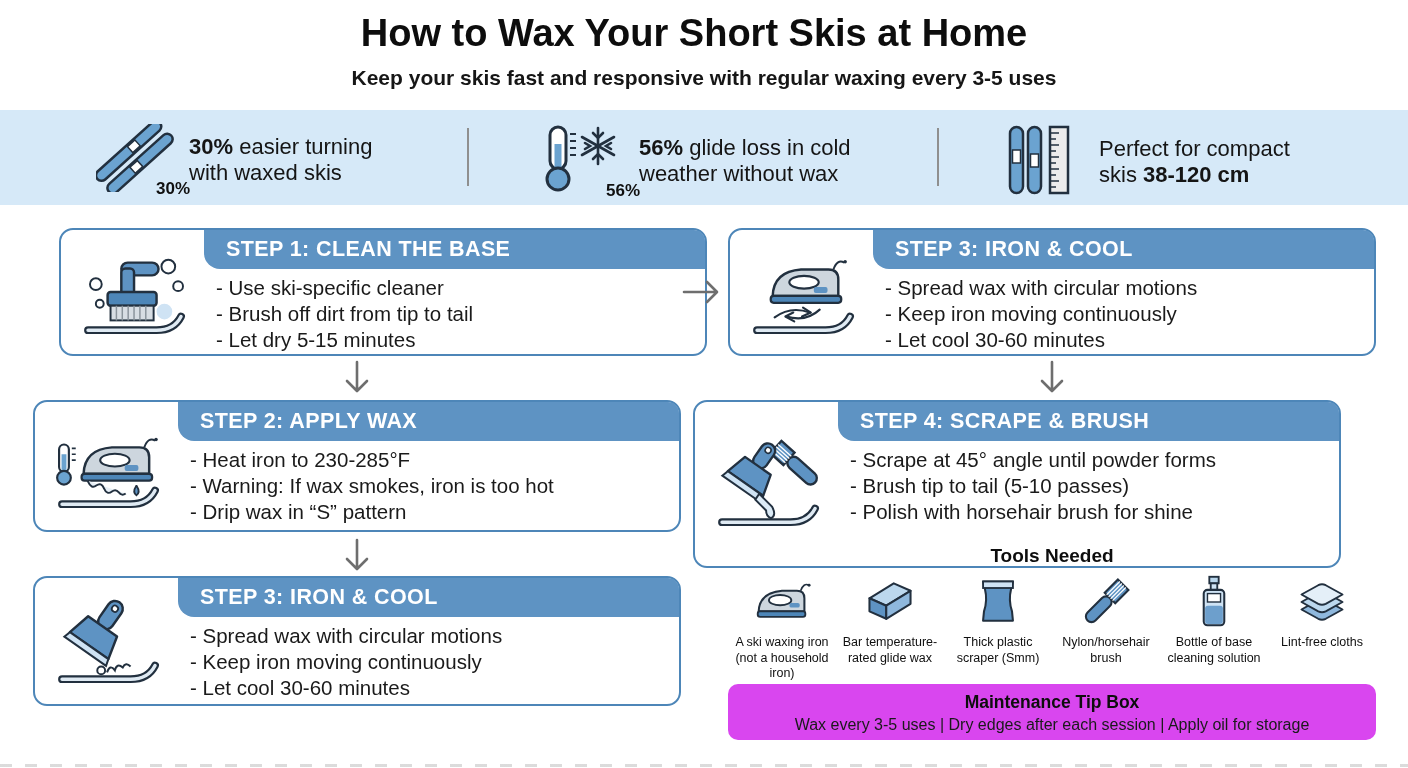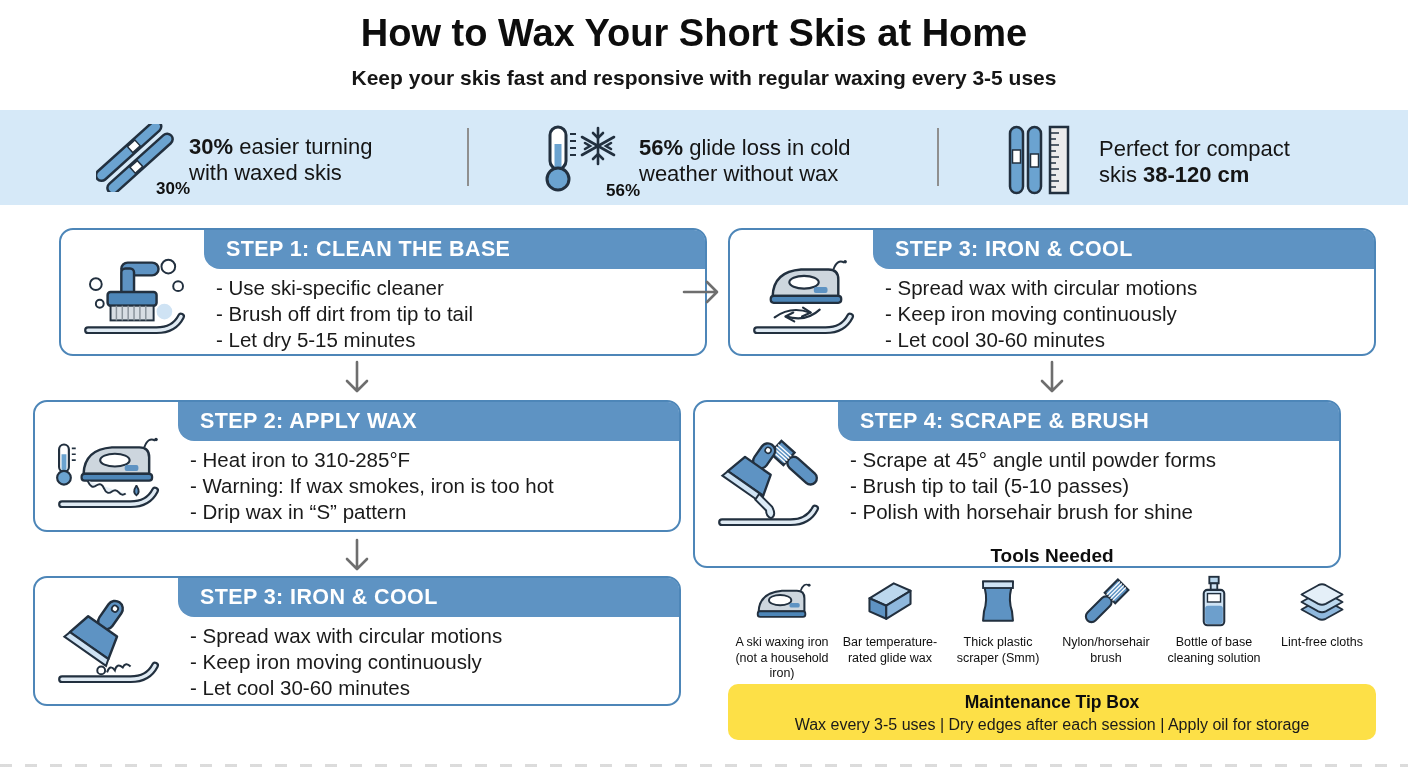--- a/index.html
+++ b/index.html
@@ -36,21 +36,21 @@
   .arr-l2{left:342px;top:538px;}
   .arr-r1{left:1037px;top:360px;}
   .arr-h{left:682px;top:277px;}
 
   .tools-title{position:absolute;left:728px;top:545px;width:648px;text-align:center;font-size:19px;font-weight:bold;color:#0d0d0d;}
   .tools-row{position:absolute;left:728px;top:570px;width:648px;display:flex;}
   .tool{flex:1 1 0;display:flex;flex-direction:column;align-items:center;}
   .tool-icon{height:60px;display:flex;align-items:flex-end;justify-content:center;}
   .tool-label{margin-top:5px;font-size:12.5px;line-height:15.5px;text-align:center;color:#0f0f0f;max-width:106px;}
 
-  .tip-box{position:absolute;left:728px;top:684px;width:648px;height:56px;background:#fde047;border-radius:10px;box-sizing:border-box;}
+  .tip-box{position:absolute;left:728px;top:684px;width:648px;height:56px;background:#d946ef;border-radius:10px;box-sizing:border-box;}
   .tip-title{margin-top:8px;text-align:center;font-size:17.5px;font-weight:bold;color:#0d0d0d;}
   .tip-text{margin-top:3px;text-align:center;font-size:16px;color:#1a1a1a;}
 
   .bottom-noise{position:absolute;left:0;bottom:1px;width:1408px;height:3px;opacity:0.35;
     background:repeating-linear-gradient(90deg,#9a9a9a 0 12px,transparent 12px 25px);}
 </style>
 </head>
 <body>
 
 <div class="stage">
@@ -155,21 +155,21 @@
         <circle cx="102" cy="21" r="1.8" fill="#22303f"></circle>
         <rect x="26" y="56" width="72" height="7" rx="3" fill="#4d86b8" stroke="#22303f" stroke-width="2.3"></rect>
         <path d="M32 63 q4 9 9 5 q5 -4 8 3 q3 7 8 3 q4 -3 7 1 q3 4 7 1" fill="#e8f0f7" stroke="#22303f" stroke-width="2"></path>
         <path d="M82 68 q4.5 7 0 10 q-4.5 -3 0 -10" fill="#5e93c3" stroke="#22303f" stroke-width="1.8"></path>
         <path d="M6 87 H76 Q94 87 101 73" fill="none" stroke="#22303f" stroke-width="8" stroke-linecap="round"></path>
         <path d="M6 87 H76 Q94 87 101 73" fill="none" stroke="#dfeaf3" stroke-width="3.5" stroke-linecap="round"></path>
       </svg>
     </div>
     <div class="step-header">STEP 2: APPLY WAX</div>
     <div class="step-body">
-      <div>- Heat iron to 310-285°F</div>
+      <div>- Heat iron to 230-285°F</div>
       <div>- Warning: If wax smokes, iron is too hot</div>
       <div>- Drip wax in “S” pattern</div>
     </div>
   </div>
 
   <div class="step-box box-l3">
     <div class="step-icon">
       <svg width="108" height="94" viewBox="0 0 110 96">
         <g transform="rotate(35 44 38)">
           <rect x="36" y="2" width="16" height="32" rx="8" fill="#5e93c3" stroke="#22303f" stroke-width="2.5"></rect>

